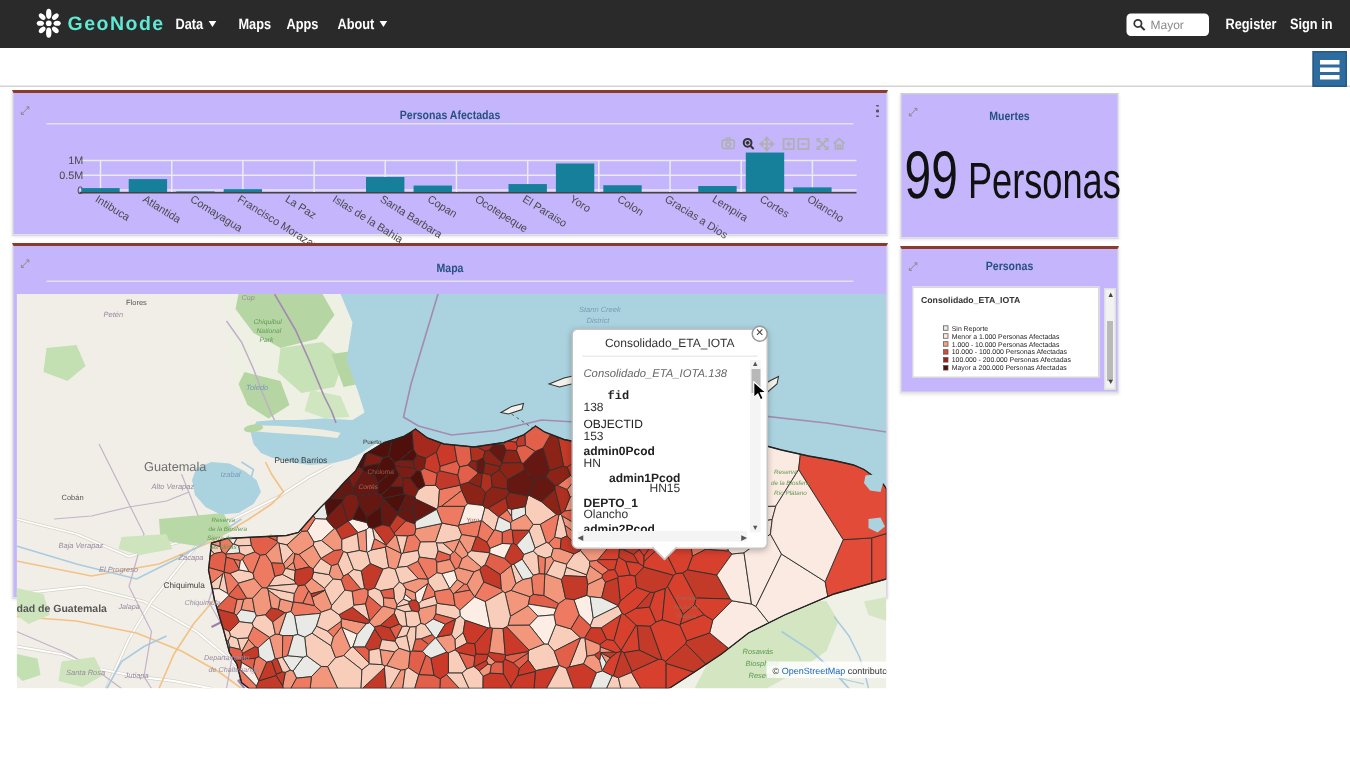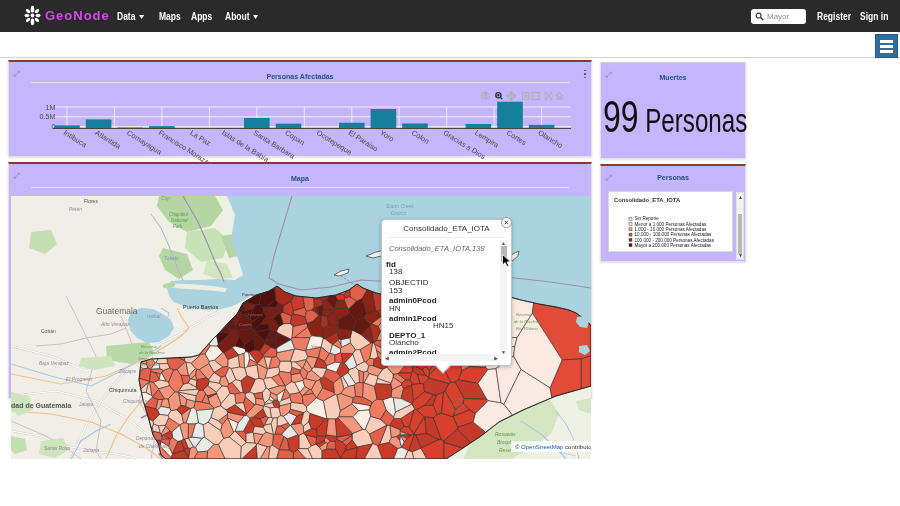--- a/index.html
+++ b/index.html
@@ -1,18 +1,18 @@
 <!DOCTYPE html>
 <html><head>
 <meta charset="utf-8">
 <style>
   * { margin:0; padding:0; box-sizing:border-box; }
   html,body { width:900px; height:506px; font-family:"Liberation Sans", sans-serif; background:#ffffff; overflow:hidden; }
   .navbar { position:absolute; left:0; top:0; width:900px; height:32px; background:#2a2a2a; }
-  .brand { position:absolute; left:45px; top:7.5px; color:#d946ef; font-size:13px; font-weight:bold; letter-spacing:1px; }
+  .brand { position:absolute; left:45px; top:7.5px; color:#5eead4; font-size:13px; font-weight:bold; letter-spacing:1px; }
   .navitem { position:absolute; top:11px; color:#fff; font-size:10px; font-weight:bold; transform:scaleX(0.85); transform-origin:left center; }
   .caret { display:inline-block; width:0; height:0; border-left:3px solid transparent; border-right:3px solid transparent; border-top:4px solid #fff; margin-left:4px; vertical-align:middle; }
   .search { position:absolute; left:751px; top:9px; width:55px; height:15px; background:#fff; border-radius:3px; font-size:8px; color:#8a8a8a; line-height:15px; }
   .subbar { position:absolute; left:0; top:32px; width:900px; height:26px; background:#fff; border-bottom:1px solid #d4d4d4; }
   .bluebtn { position:absolute; left:875px; top:34px; width:23px; height:24px; background:#2e6b9e; border:1px solid #265a86; }
   .bluebtn div { position:absolute; left:4px; width:13px; height:2.5px; background:#fff; }
   .panel { position:absolute; background:#c4b5fd; border:1px solid #e2e2e2; box-shadow:0 1px 2px rgba(0,0,0,0.12); }
   .btop { border-top:2px solid #8a3b2c; }
   .ptitle { position:absolute; width:100%; text-align:center; color:#28527e; font-weight:bold; font-size:8px; transform:scaleX(0.88); }
   .psep { position:absolute; left:22px; right:22px; border-bottom:1px solid #e3e3e3; }
@@ -745,27 +745,27 @@
 <text x="440" y="216" font-size="4.2" fill="#9a6a50" font-style="italic" text-anchor="start">Patuca</text>
 <rect x="500" y="245" width="80" height="11" fill="#ffffff" opacity="0.85"></rect>
 <text x="504" y="253" font-size="6" fill="#333">© <tspan fill="#1a66b8">OpenStreetMap</tspan> contributors.</text>
 </svg></div>
 
     <div style="position:absolute; left:372px; top:55px; width:131px; height:147px; background:#fff; border:1px solid #c4c4c4; border-radius:4px; box-shadow:0 1px 4px rgba(0,0,0,0.25); z-index:5;">
       <div style="position:absolute; left:0; top:4px; width:100%; text-align:center; font-size:8px; color:#333;">Consolidado_ETA_IOTA</div>
       <div style="position:absolute; left:6px; right:6px; top:17px; border-bottom:1px solid #ececec;"></div>
       <div style="position:absolute; right:-1px; top:-3px; width:11px; height:11px; background:#fff; border:1px solid #999; border-radius:50%; text-align:center; line-height:10px; font-size:7px; color:#444;">✕</div>
       <div style="position:absolute; left:7px; top:24px; font-size:7.5px; font-style:italic; color:#666;">Consolidado_ETA_IOTA.138</div>
-      <div style="position:absolute; left:4px; top:39.5px; font-size:8px; font-weight:bold; color:#222;">fid</div>
+      <div style="position:absolute; left:23px; top:39.5px; font-size:8px; font-weight:bold; color:#222;font-family:Liberation Mono, monospace;">fid</div>
       <div style="position:absolute; left:7px; top:47px; font-size:8px; color:#333;">138</div>
       <div style="position:absolute; left:7px; top:58px; font-size:8px; font-weight:normal; color:#222;">OBJECTID</div>
       <div style="position:absolute; left:7px; top:65.5px; font-size:8px; color:#333;">153</div>
       <div style="position:absolute; left:7px; top:76px; font-size:8px; font-weight:bold; color:#222;">admin0Pcod</div>
       <div style="position:absolute; left:7px; top:83.5px; font-size:8px; color:#333;">HN</div>
-      <div style="position:absolute; left:7px; top:93.5px; font-size:8px; font-weight:bold; color:#222;">admin1Pcod</div>
+      <div style="position:absolute; left:24px; top:93.5px; font-size:8px; font-weight:bold; color:#222;">admin1Pcod</div>
       <div style="position:absolute; left:7px; top:101px; font-size:8px; color:#333;padding-left:44px;">HN15</div>
       <div style="position:absolute; left:7px; top:110.5px; font-size:8px; font-weight:bold; color:#222;">DEPTO_1</div>
       <div style="position:absolute; left:7px; top:118px; font-size:8px; color:#333;">Olancho</div>
       <div style="position:absolute; left:7px; top:128px; font-size:8px; font-weight:bold; color:#222;">admin2Pcod</div>
 
       <div style="position:absolute; right:4px; top:20px; width:7px; height:115px; background:#f4f4f4;">
         <div style="position:absolute; top:0; left:0; width:7px; font-size:5px; color:#555; text-align:center;">▲</div>
         <div style="position:absolute; top:6px; left:0.5px; width:6px; height:16px; background:#b8b8b8;"></div>
         <div style="position:absolute; bottom:0; left:0; width:7px; font-size:5px; color:#555; text-align:center;">▼</div>
       </div>

